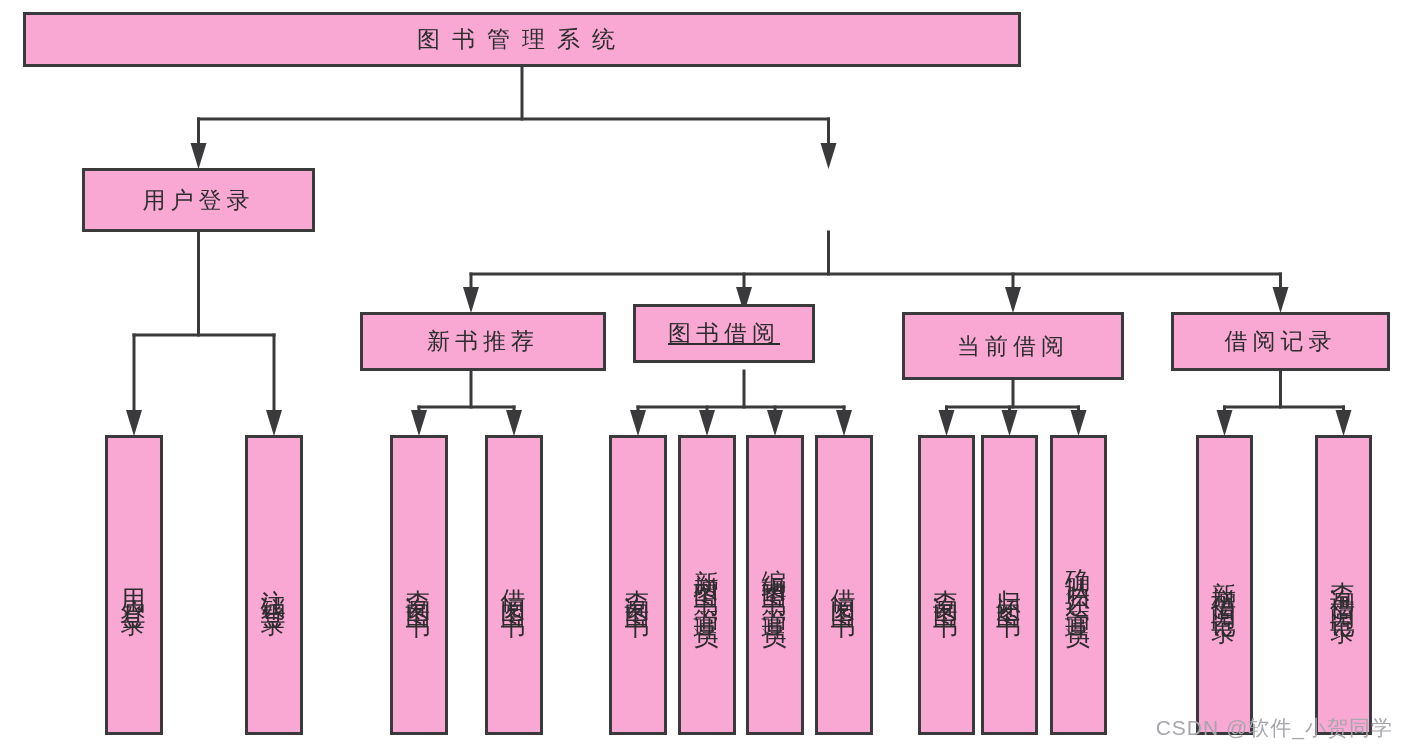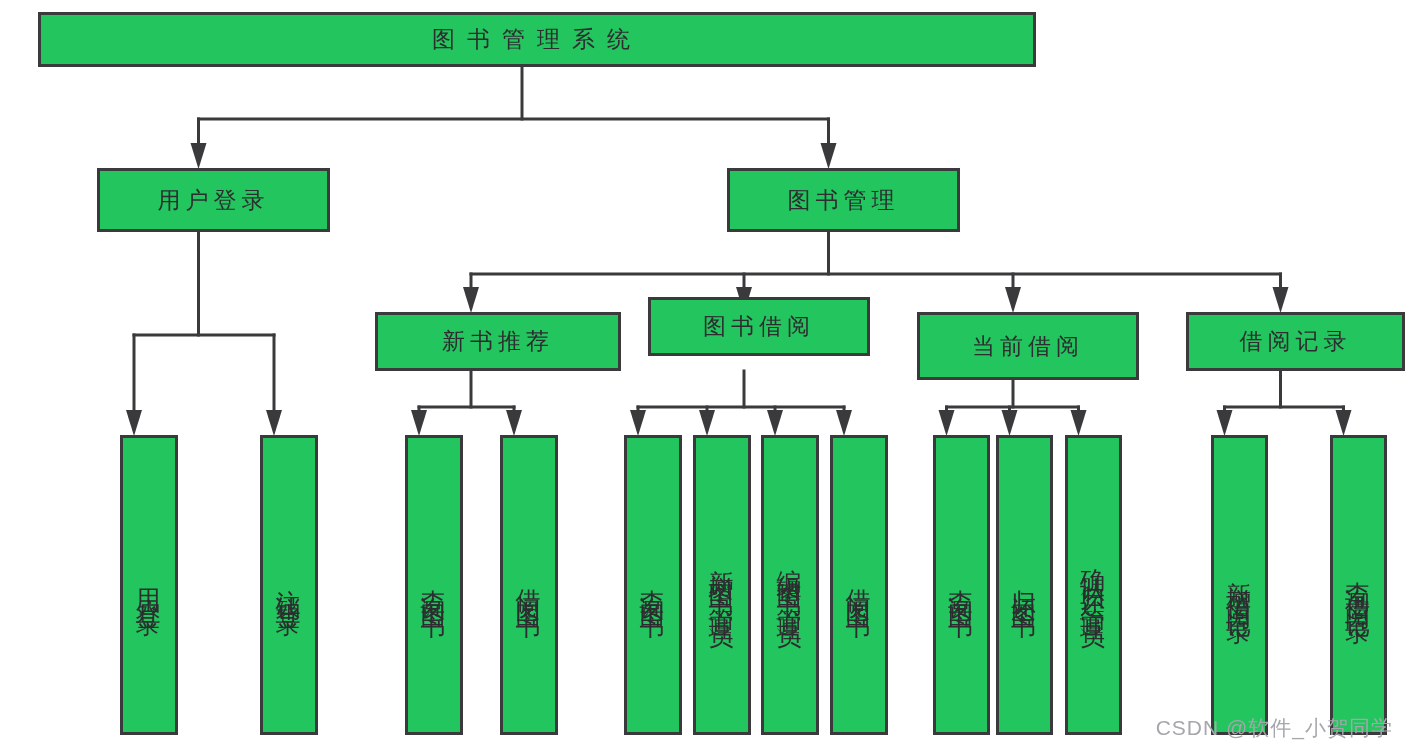--- a/index.html
+++ b/index.html
@@ -24,28 +24,27 @@
     position:absolute;
     left:0;top:0;
     width:1405px;
     height:747px;
     pointer-events:none;
   }
   .node{
     position:absolute;
     box-sizing:border-box;
     border:3px solid var(--line);
-    background:#22c55e;
+    background:#f9a8d4;
     display:flex;
     align-items:center;
     justify-content:center;
     color:var(--text);
     text-align:center;
     z-index:1;
-    margin-left:15px;
   }
   .node > span{
     font-size:23px;
     letter-spacing:5px;
     white-space:nowrap;
   }
   .node.root > span{
     letter-spacing:12px;
   }
   .node.vertical > span{
@@ -124,27 +123,24 @@
       <line x1="1343.5" y1="407" x2="1343.5" y2="413" stroke="#3a3a3c" stroke-width="3" stroke-linecap="square"></line>
       <polygon points="1335.5,410 1351.5,410 1343.5,436" fill="#3a3a3c"></polygon>
     </svg>
   <div class="watermark">CSDN @软件_小贺同学</div>
 <div class="node root" style="left: 23px; top: 12px; width: 998px; height: 55px;">
       <span>图书管理系统</span>
     </div>
     <div class="node" style="left: 82px; top: 168px; width: 233px; height: 64px;">
       <span>用户登录</span>
     </div>
-    <div class="node" style="left: 712px; top: 168px; width: 233px; height: 64px;">
-      <span>图书管理</span>
-    </div>
     <div class="node" style="left: 360px; top: 312px; width: 246px; height: 59px;">
       <span>新书推荐</span>
     </div>
-    <div class="node" style="left: 633px; top: 297px; width: 222px; height: 59px;">
+    <div class="node" style="left: 633px; top: 304px; width: 182px; height: 59px; text-decoration: underline;">
       <span>图书借阅</span>
     </div>
     <div class="node" style="left: 902px; top: 312px; width: 222px; height: 68px;">
       <span>当前借阅</span>
     </div>
     <div class="node" style="left: 1171px; top: 312px; width: 219px; height: 59px;">
       <span>借阅记录</span>
     </div>
     <div class="node vertical" style="left: 105px; top: 435px; width: 58px; height: 300px;">
       <span>用户登录</span>

